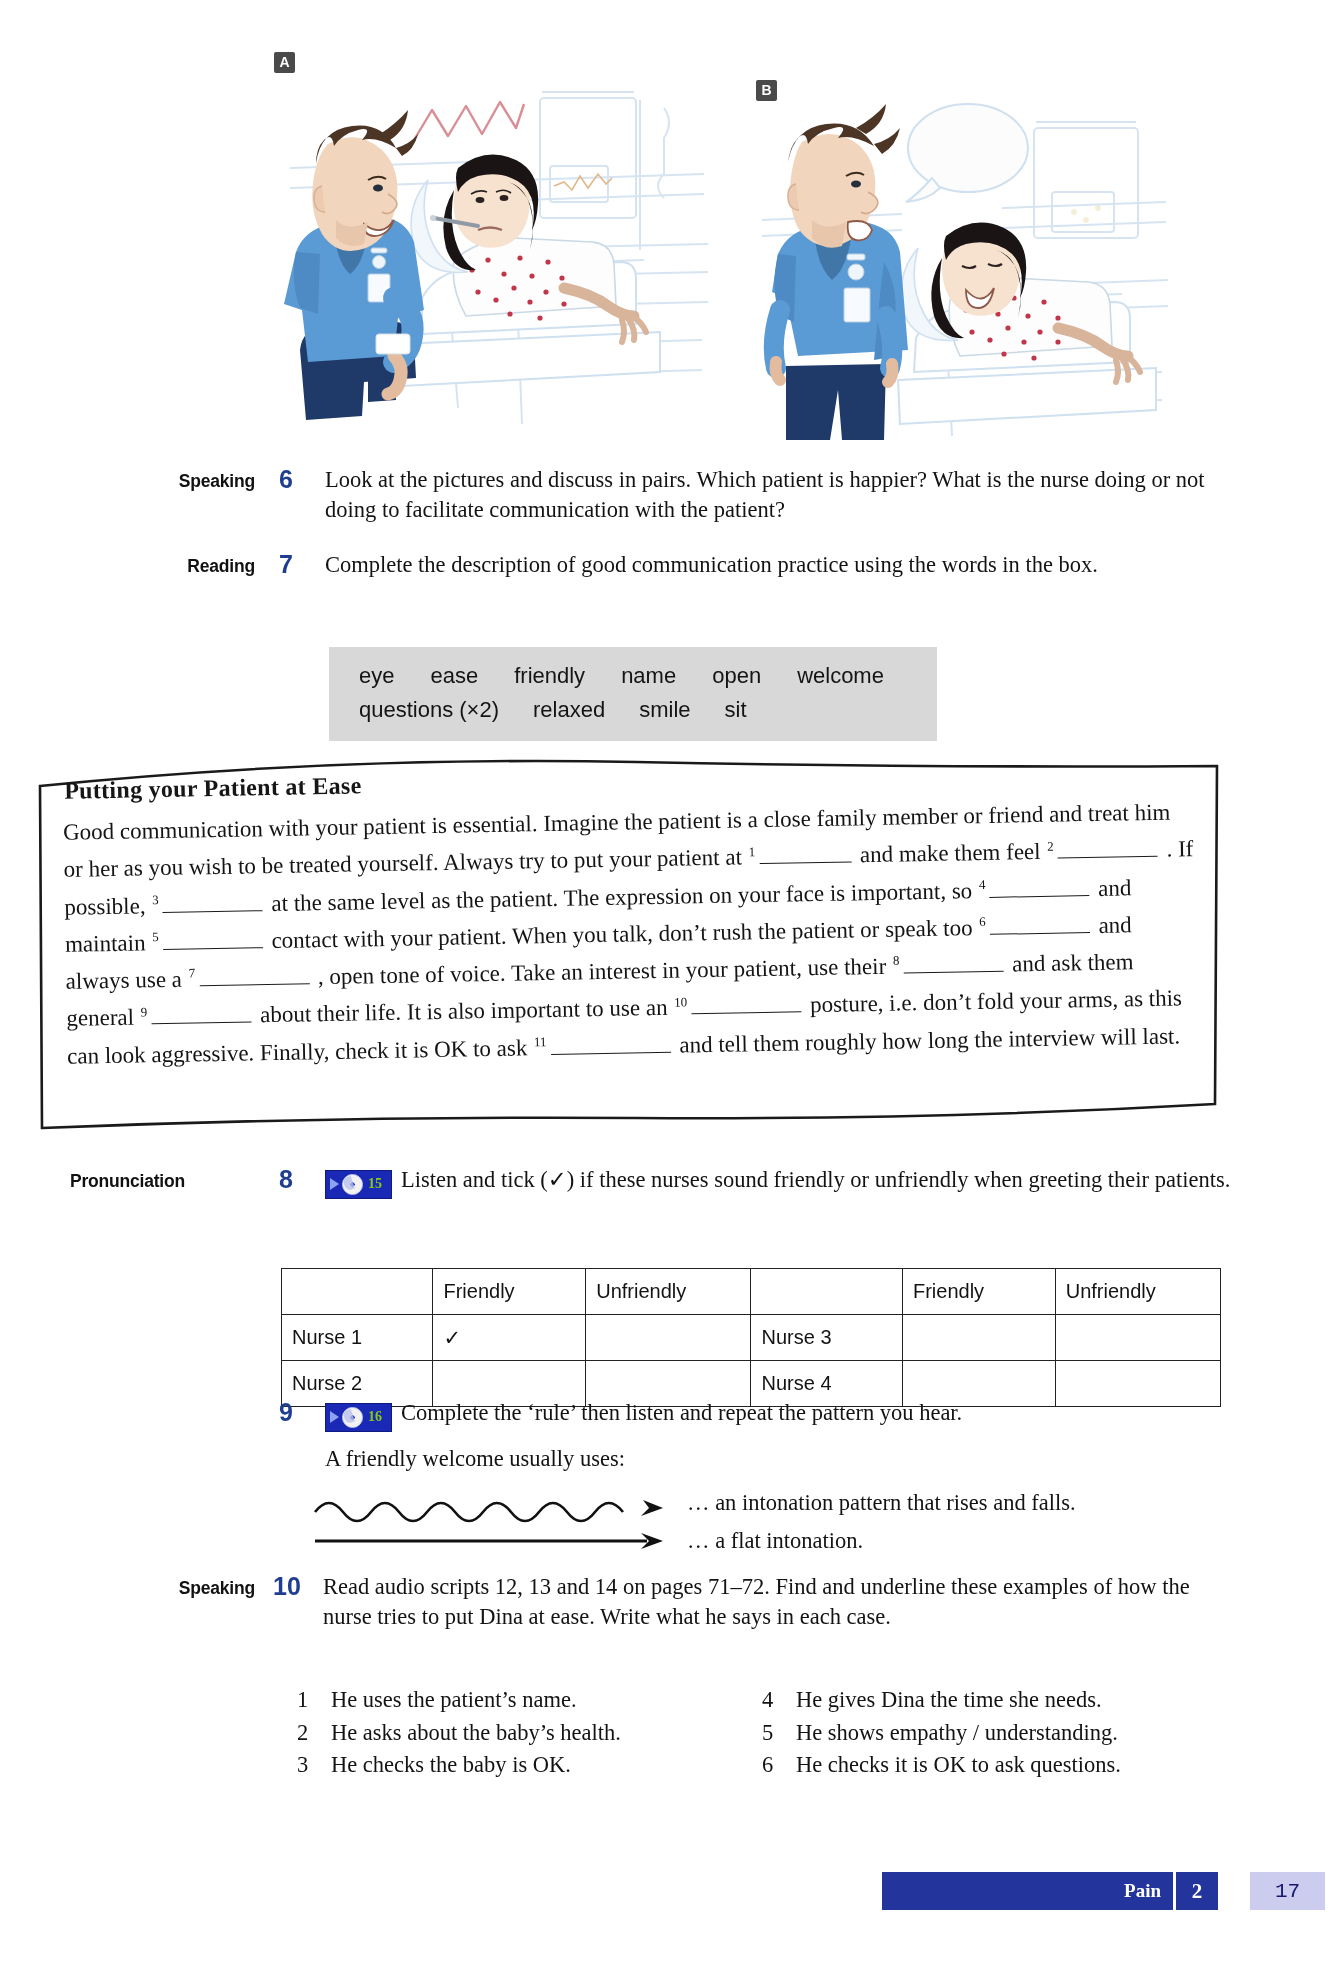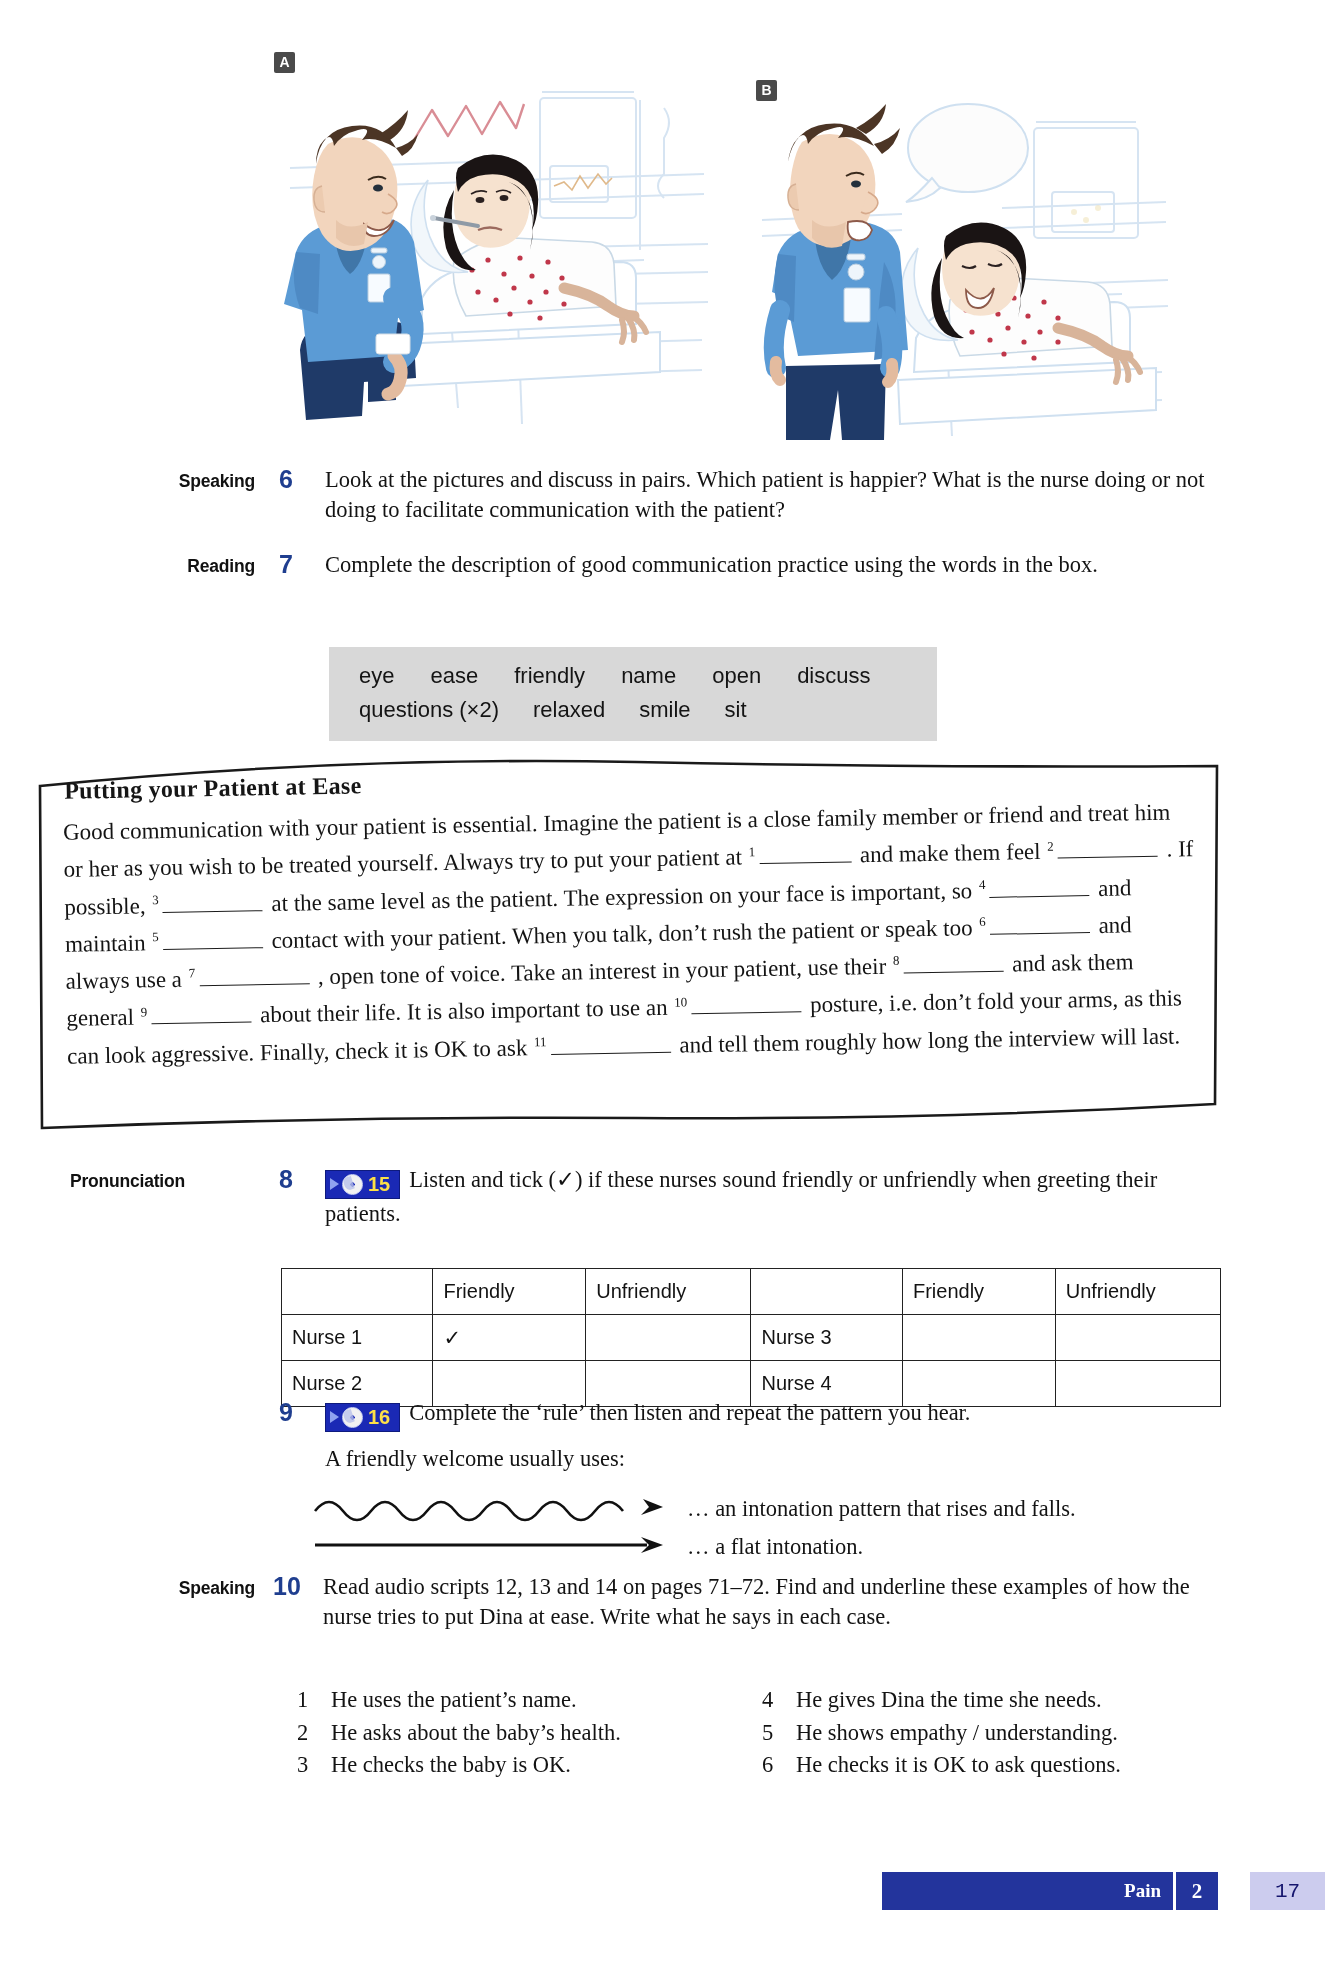--- a/index.html
+++ b/index.html
@@ -195,24 +195,24 @@
     content: "";
     position: absolute;
     left: 1px; top: 2px;
     width: 9px; height: 13px;
     background: #b8c0ea;
     border-radius: 50% 0 0 50%;
     transform: rotate(-18deg);
     opacity: .8;
   }
   .audio-badge .trk {
-    color: #fde047;
-    font-family: Liberation Sans, sans-serif;
+    color: #84cc16;
+    font-family: Liberation Serif, serif;
     font-weight: bold;
-    font-size: 20px;
+    font-size: 14px;
     line-height: 1;
     padding: 0 1px 0 2px;
   }
 
   
   .nurse-table {
     position: absolute;
     left: 281px;
     top: 1268px;
     width: 940px;
@@ -240,21 +240,20 @@
   .rule-line { margin-top: 12px; font-size: 22.5px; }
 
   .intonation {
     position: absolute;
     left: 311px;
     top: 1490px;
     width: 900px;
   }
   .into-row {
     display: flex;
-    align-items: center;
     height: 38px;
   }
   .into-row .arrow-cell { width: 372px; }
   .into-row .into-text {
     font-size: 22.5px;
     color: #131313;
     padding-left: 4px;
   }
 
   
@@ -554,21 +553,21 @@
   <div class="ex-body">Complete the description of good communication practice using the words in the box.</div>
 </div>
 
 <div class="wordbank">
   <div class="wb-row r1">
     <span>eye</span>
     <span>ease</span>
     <span>friendly</span>
     <span>name</span>
     <span>open</span>
-    <span>discuss</span>
+    <span>welcome</span>
   </div>
   <div class="wb-row r2">
     <span>questions (×2)</span>
     <span>relaxed</span>
     <span>smile</span>
     <span>sit</span>
   </div>
 </div>
 
 <div class="readingbox">

